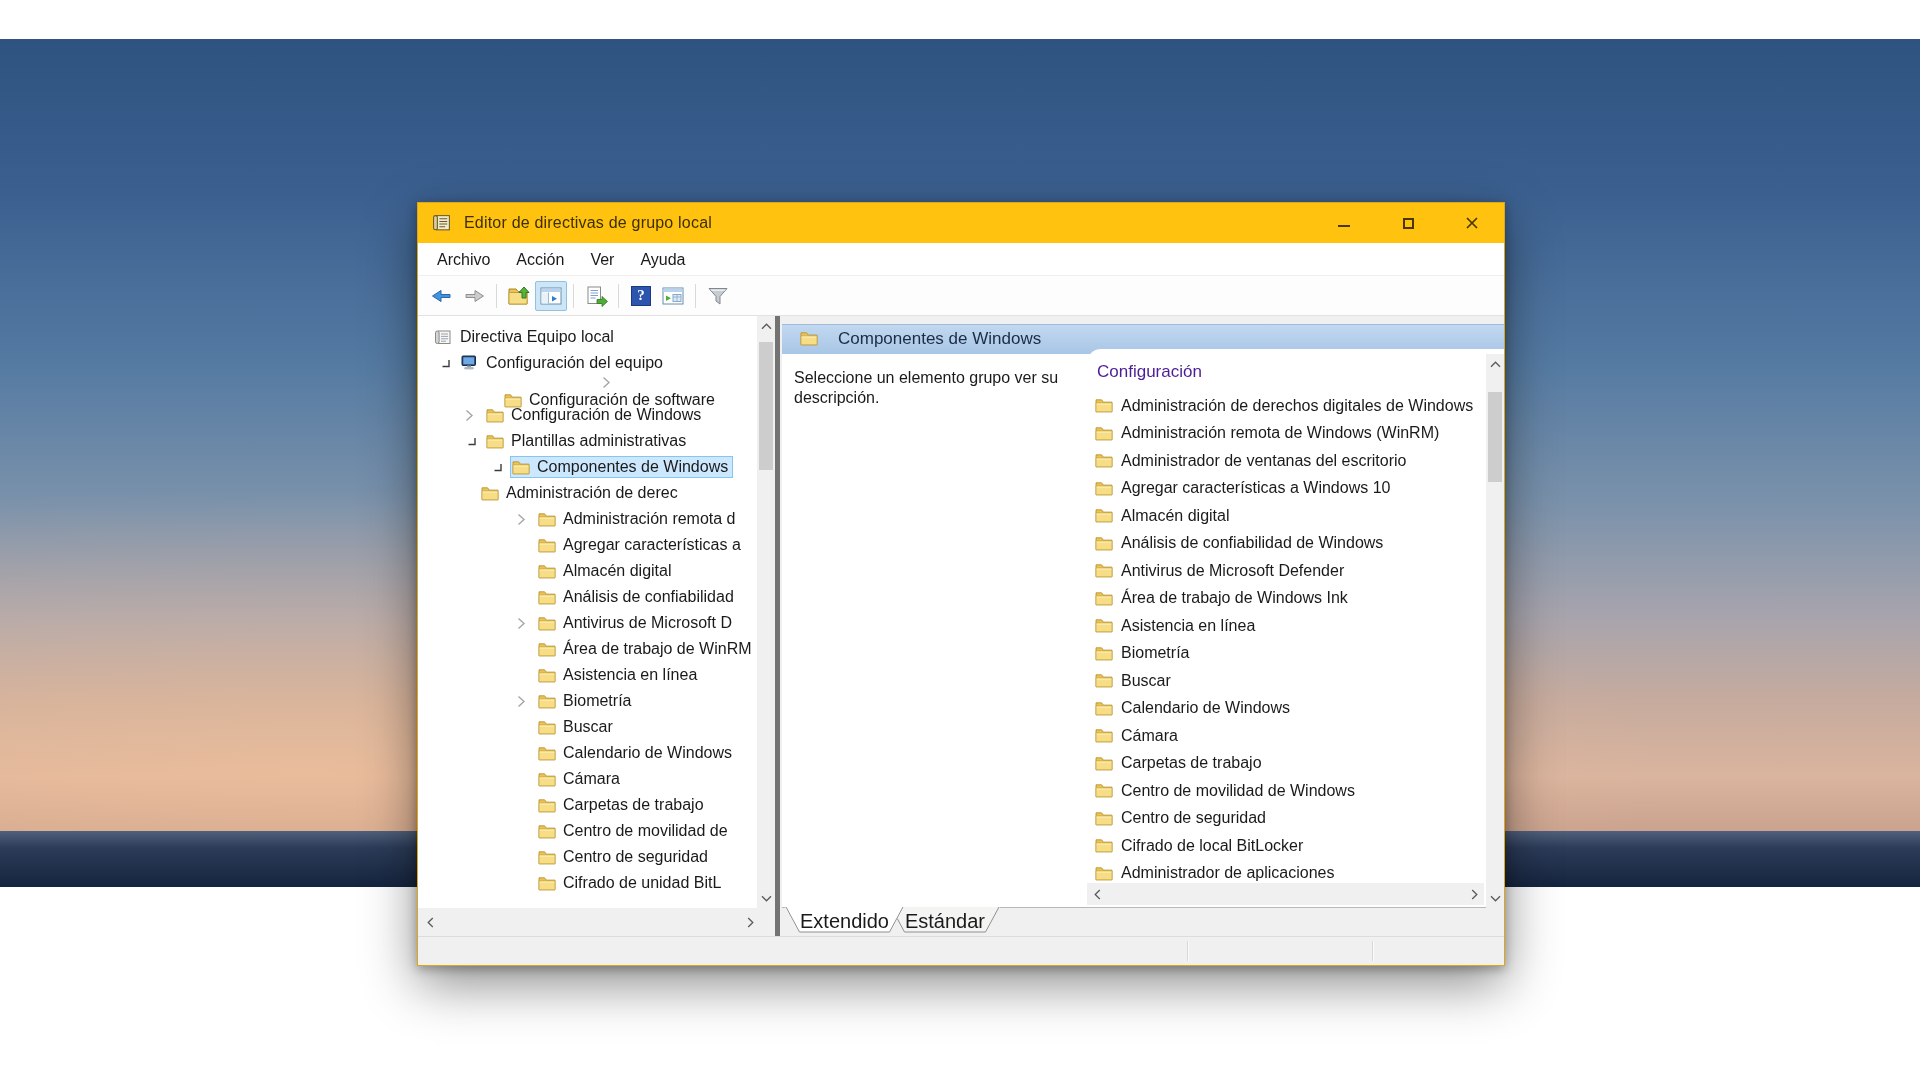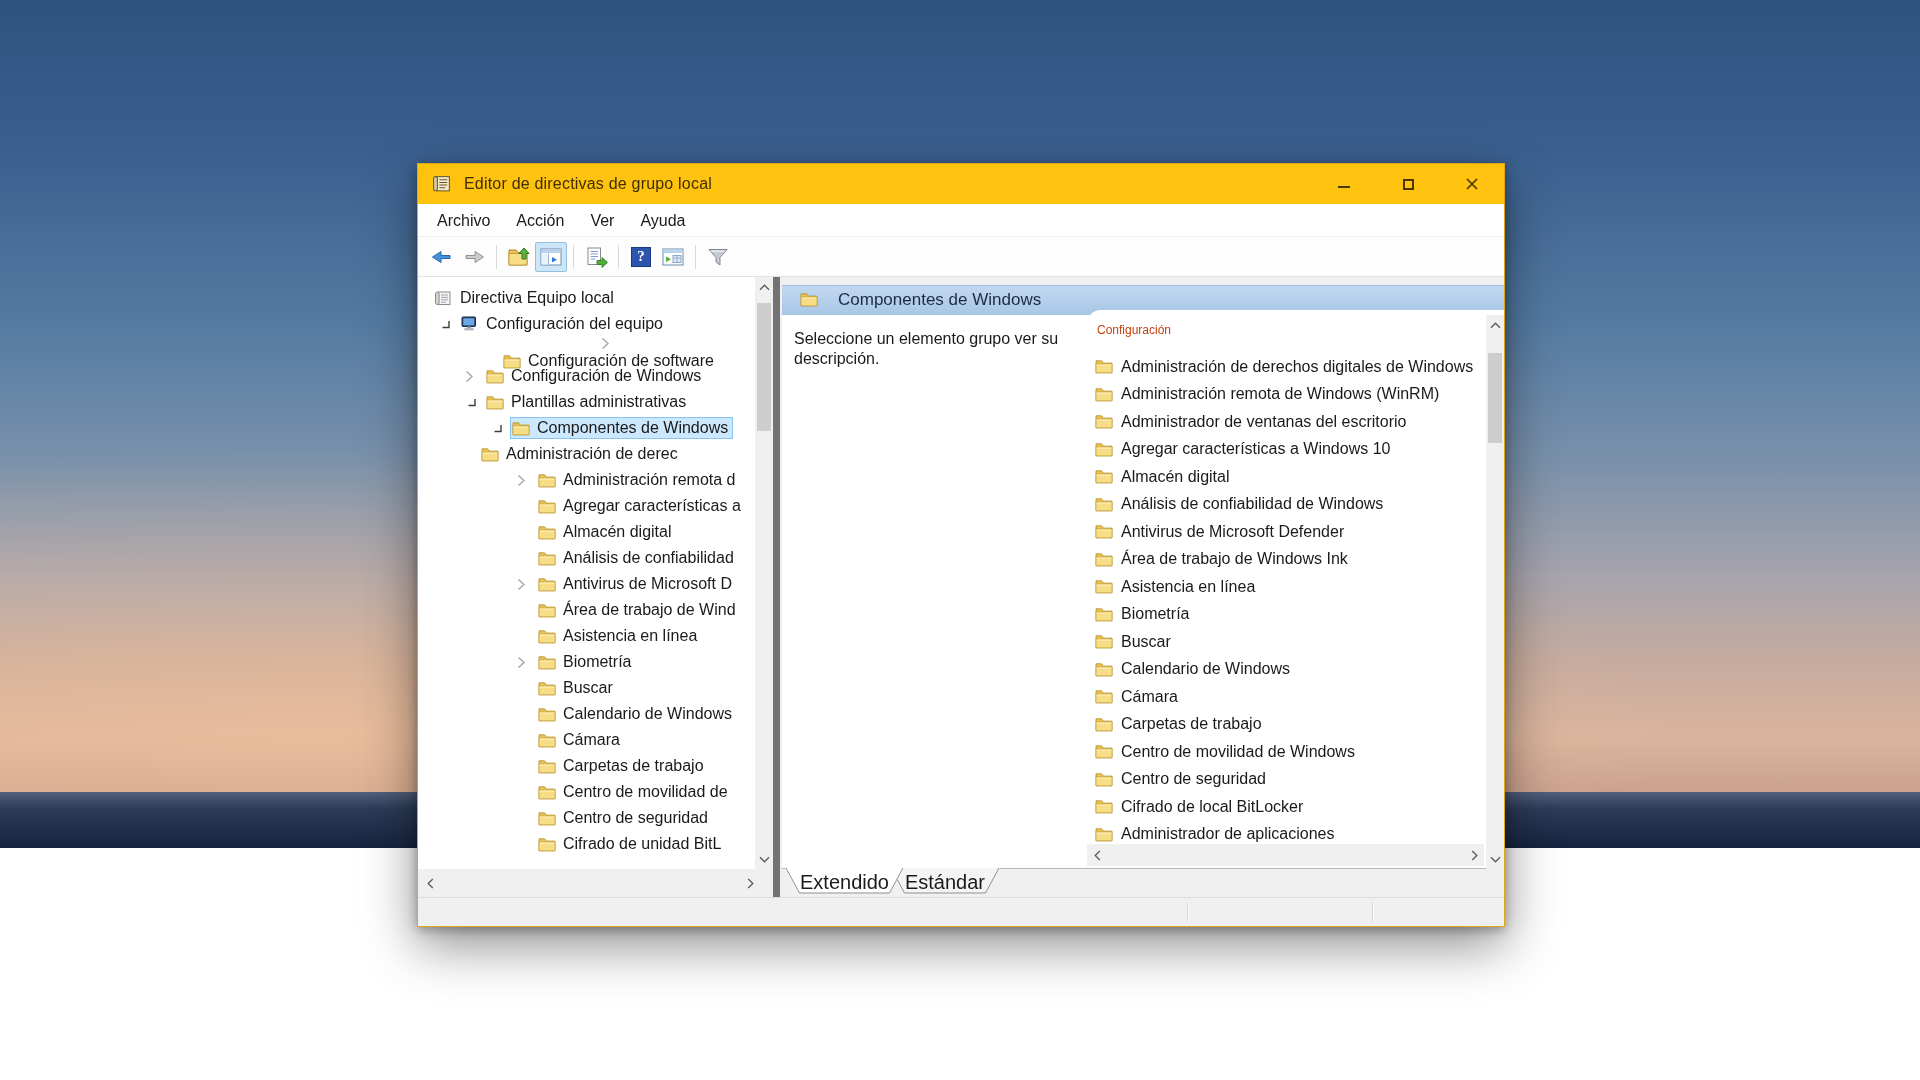--- a/index.html
+++ b/index.html
@@ -2,20 +2,21 @@
 <html><head>
 <meta charset="utf-8">
 <style>
   * { margin:0; padding:0; box-sizing:border-box; }
   html,body { width:1920px; height:1080px; overflow:hidden; font-family:"Liberation Sans",sans-serif; }
 
   .desktop { position:absolute; inset:0; width:1920px; height:848px;
     background:
       radial-gradient(130% 60% at 16% 86%, rgba(248,196,152,0.50) 0%, rgba(248,196,152,0) 55%),
       linear-gradient(180deg,#2e5380 0%, #3b6090 18%, #547aa2 38%, #7b92ab 55%, #a7a4ad 68%, #c6ab9e 78%, #dab49e 87%, #c9a18e 94%, #b08a7c 96%, #a07d72 100%);
+    margin-top: 39px;
   }
   .sea { position:absolute; left:0; right:0; bottom:0; height:56px;
     background:linear-gradient(180deg,#51617c 0%, #2c3c59 30%, #15243e 100%); }
 
   .window { position:absolute; left:417px; top:163px; width:1088px; height:764px;
     border:1px solid #dfa715; background:#f0f0f0;
     box-shadow:0 18px 50px rgba(0,0,0,.45), 0 3px 10px rgba(0,0,0,.3); }
 
   
   .titlebar { height:40px; background:#ffc20e; display:flex; align-items:center; padding-left:14px; }
@@ -33,21 +34,21 @@
   
   .toolbar { height:40px; background:#fdfdfd; display:flex; align-items:center; padding-left:8px; border-bottom:1px solid #e2e2e2; }
   .tbtn { width:32px; height:30px; display:flex; align-items:center; justify-content:center; border:1px solid transparent; border-radius:2px; }
   .tbtn.selected { background:#cde6f7; border-color:#92c0e0; }
   .tsep { width:1px; height:24px; background:#d9d9d9; margin:0 6px; }
 
   
   .content { position:relative; height:620px; background:#f0f0f0; display:flex; }
 
   
-  .treepanel { position:relative; width:362px; background:#fff; border-right:7px solid #737373; }
+  .treepanel { position:relative; width:362px; background:#fff; border-right:5px solid #737373; }
   .treerows { position:absolute; left:0; top:0; right:18px; height:592px; overflow:hidden; padding-top:8px; }
   .trow { height:26px; display:flex; align-items:center; white-space:nowrap; }
   .chev { display:flex; align-items:center; justify-content:flex-start; flex:none; }
   .trow .inner { display:flex; align-items:center; padding:1px 4px 1px 1px; border:1px solid transparent; }
   .trow .inner.selected { background:#cce8ff; border-color:#88c4f0; }
   .ticon { display:flex; margin-right:7px; flex:none; }
   .tlabel { font-size:16px; color:#1a1a1a; }
 
   
   .sb { background:#f0f0f0; position:absolute; }
@@ -64,21 +65,21 @@
   
   .rightpanel { position:relative; flex:1; background:#f0f0f0; }
   .band { position:absolute; left:2px; right:0; top:8px; height:30px;
     background:linear-gradient(180deg,#c2d8f0,#a8c6e6); border-top:1px solid #9fbede; }
   .band-curve { position:absolute; left:305px; right:0; top:24px; height:14px; background:#fff; border-top-left-radius:14px; }
   .band .bicon { position:absolute; left:18px; top:6px; }
   .band .btext { position:absolute; left:56px; top:4px; font-size:17px; color:#1c2c44; }
   .rwhite { position:absolute; left:2px; right:0; top:38px; height:554px; background:#fff; border-bottom:1px solid #b8b8b8; }
   .rdesc { position:absolute; left:12px; top:14px; width:284px; font-size:16px; color:#1a1a1a; line-height:1.28; }
   .rlist { position:absolute; left:303px; top:0; right:18px; bottom:24px; overflow:hidden; }
-  .colheader { margin:8px 0 0 12px; font-size:12px; color:#c2410c; height:30px; }
+  .colheader { margin:8px 0 0 12px; font-size:17px; color:#4c1d95; height:30px; }
   .lrow { height:27.5px; display:flex; align-items:center; padding-left:10px; white-space:nowrap; overflow:hidden; }
   .licon { display:flex; margin-right:8px; flex:none; }
   .llabel { font-size:16px; color:#1a1a1a; }
   .list-vsb { right:0; top:38px; width:18px; height:554px; background:#f0f0f0; }
   .list-vsb .arrow { width:18px; height:20px; }
   .list-vsb .thumb { left:2px; right:2px; }
   .list-hsb { position:absolute; left:305px; right:20px; bottom:2px; height:22px; }
 
   
   .tabs { position:absolute; left:2px; right:0; bottom:0; height:28px; }
@@ -397,21 +398,21 @@
             <div class="trow" style="padding-left: 99px;">
               <span class="chev" style="width: 19px;"></span>
               <span class="inner">
                 <span class="ticon">
                   <svg width="18" height="15" viewBox="0 0 18 15">
                     <path d="M1 1.8 h5.6 l1.8 2.3 H17 V13.8 H1 Z" fill="#eec34f" stroke="#b08d2c" stroke-width="0.8"></path>
                     <path d="M1 4.8 h16 v9 H1 Z" fill="#f8dd87" stroke="#c3a23e" stroke-width="0.7"></path>
                     <path d="M1.8 5.6 h14.4 v1.1 H1.8 Z" fill="#fdf0bf" opacity="0.8"></path>
                   </svg>
                 </span>
-                <span class="tlabel">Área de trabajo de Wind</span>
+                <span class="tlabel">Área de trabajo de WinRM</span>
               </span>
             </div>
             <div class="trow" style="padding-left: 99px;">
               <span class="chev" style="width: 19px;"></span>
               <span class="inner">
                 <span class="ticon">
                   <svg width="18" height="15" viewBox="0 0 18 15">
                     <path d="M1 1.8 h5.6 l1.8 2.3 H17 V13.8 H1 Z" fill="#eec34f" stroke="#b08d2c" stroke-width="0.8"></path>
                     <path d="M1 4.8 h16 v9 H1 Z" fill="#f8dd87" stroke="#c3a23e" stroke-width="0.7"></path>
                     <path d="M1.8 5.6 h14.4 v1.1 H1.8 Z" fill="#fdf0bf" opacity="0.8"></path>

